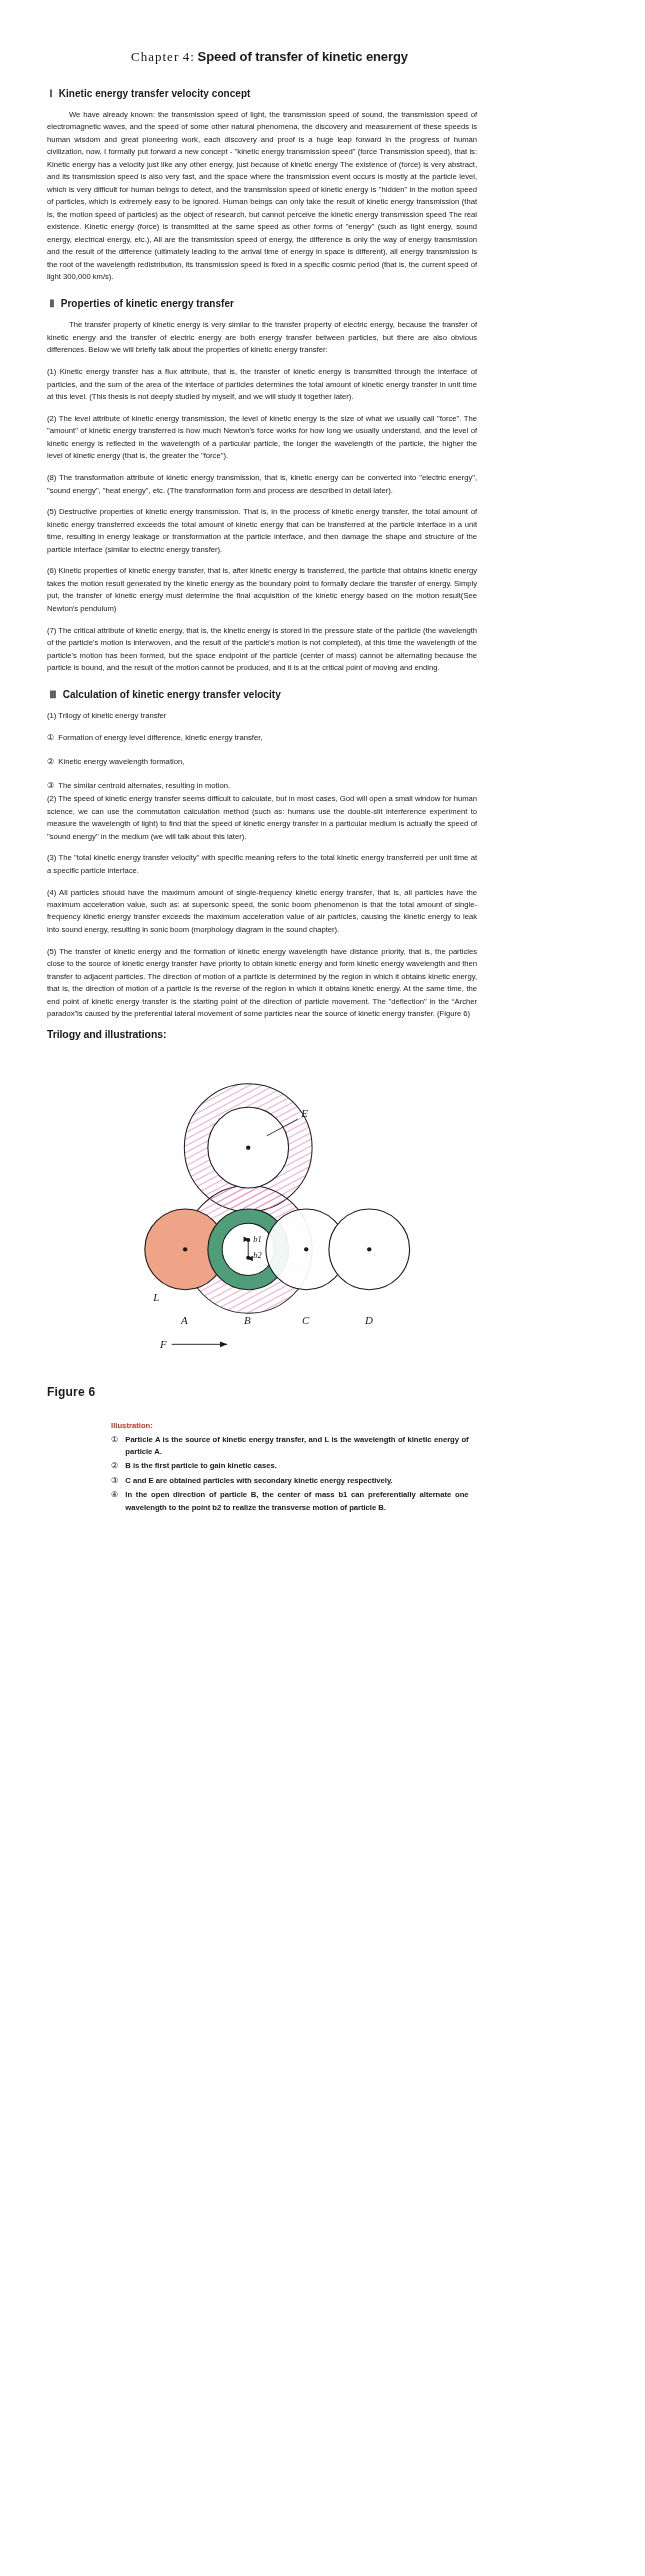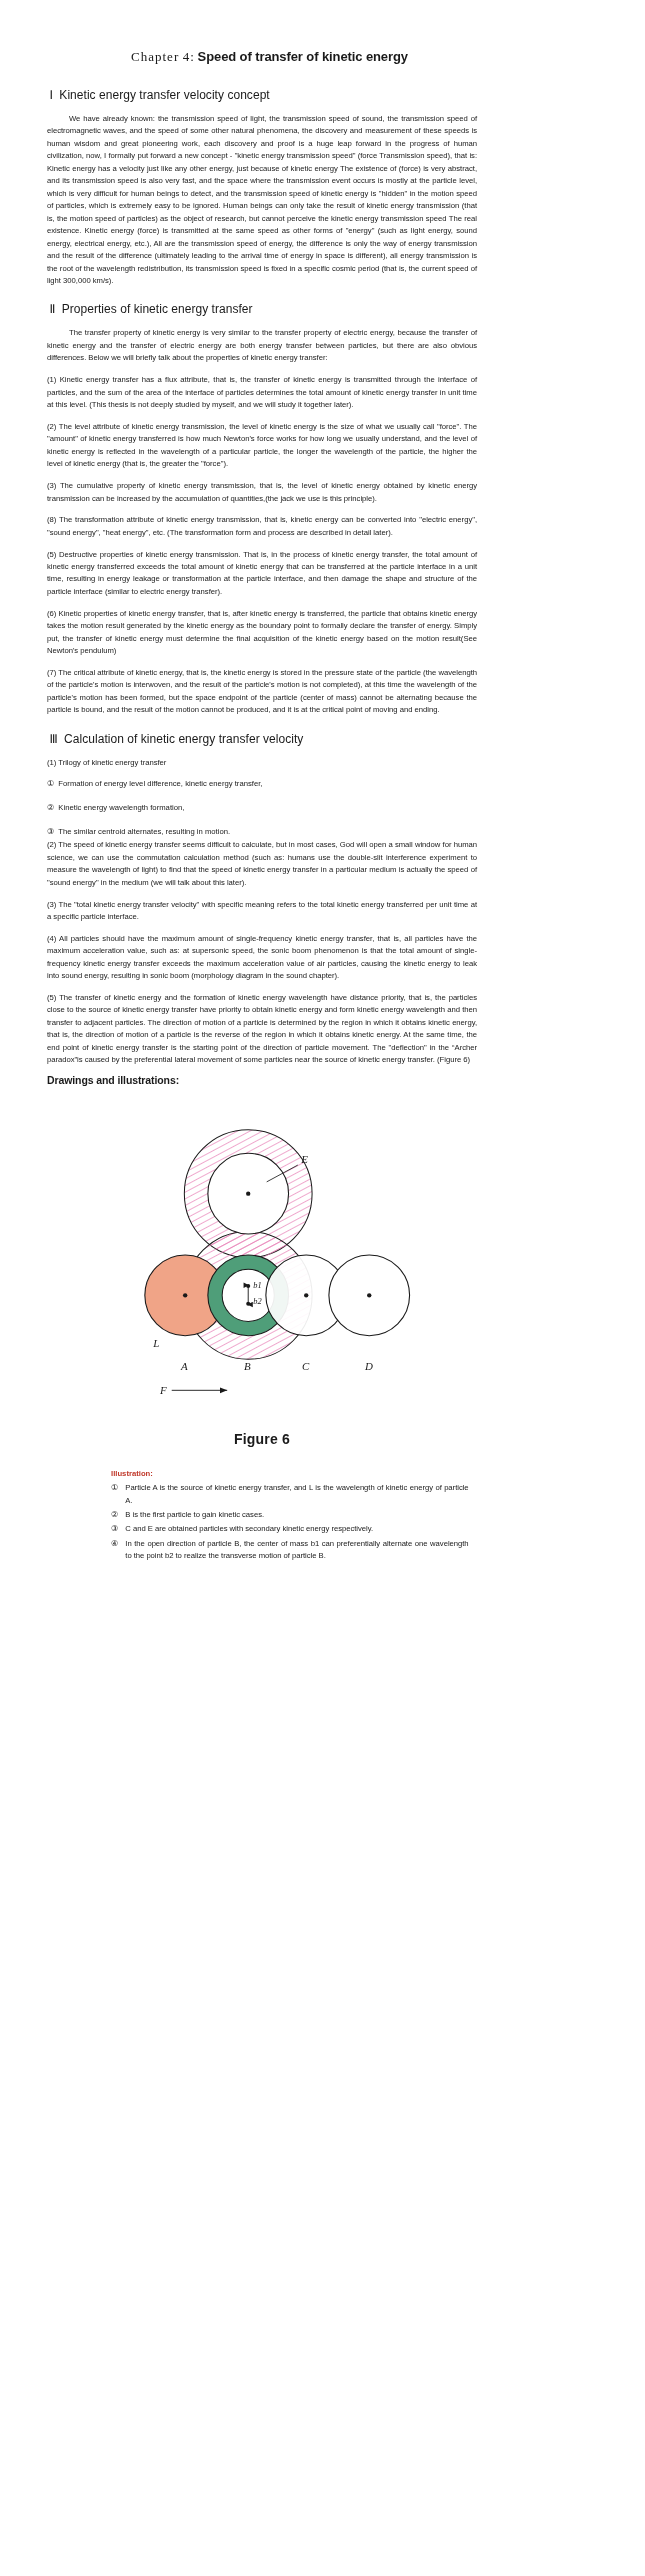--- a/index.html
+++ b/index.html
@@ -32,22 +32,22 @@
   .chapter-title .ch-colon {
     font-family: "Liberation Serif", serif;
     font-weight: 400;
   }
   .chapter-title .ch-name {
     font-weight: bold;
     font-size: 13px;
     letter-spacing: -0.1px;
   }
   .sec-head {
-    font-weight: normal;
-    font-size: 12px;
+    font-weight: bold;
+    font-size: 10px;
     margin: 15px 0 10px 0;
     padding-left: 2.5px;
     letter-spacing: 0.04px;
   }
   .sec-head .rn {
     font-family: "Liberation Serif", serif;
     letter-spacing: 0.4px;
     margin-right: 5.9px;
   }
   p.body {
@@ -72,23 +72,23 @@
     margin: 1.7px 0 5px 0;
     letter-spacing: -0.1px;
   }
   
   .figure-wrap {
     margin: 5px 0 0 0;
     display: flex;
     justify-content: center;
   }
   .fig-caption {
-    text-align: center;
-    font-weight: bold;
-    font-size: 14px;
+    text-align: left;
+    font-weight: bold;
+    font-size: 12px;
     margin: 11.8px 0 22px 0;
     letter-spacing: 0.2px;
   }
   
   .illus-block {
     padding-left: 64px;
     padding-right: 8.4px;
   }
   .illus-title {
     font-weight: bold;
@@ -104,21 +104,21 @@
   .illus-num {
     flex: 0 0 auto;
     width: 14.3px;
     font-size: 8px;
     line-height: 1.6;
     text-align: left;
   }
   .illus-text {
     flex: 1 1 auto;
     font-size: 7.7px;
-    font-weight: normal;
+    font-weight: bold;
     line-height: 1.6;
     text-align: justify;
     letter-spacing: -0.04px;
   }
 </style>
 </head>
 <body>
 
 <div class="page">
 
@@ -132,21 +132,20 @@
     <span class="rn">Ⅰ</span><span>Kinetic energy transfer velocity concept</span>
   </div>
   <p class="body indent">We have already known: the transmission speed of light, the transmission speed of sound, the transmission speed of electromagnetic waves, and the speed of some other natural phenomena, the discovery and measurement of these speeds is human wisdom and great pioneering work, each discovery and proof is a huge leap forward in the progress of human civilization, now, I formally put forward a new concept - "kinetic energy transmission speed" (force Transmission speed), that is: Kinetic energy has a velocity just like any other energy, just because of kinetic energy The existence of (force) is very abstract, and its transmission speed is also very fast, and the space where the transmission event occurs is mostly at the particle level, which is very difficult for human beings to detect, and the transmission speed of kinetic energy is "hidden" in the motion speed of particles, which is extremely easy to be ignored. Human beings can only take the result of kinetic energy transmission (that is, the motion speed of particles) as the object of research, but cannot perceive the kinetic energy transmission speed The real existence. Kinetic energy (force) is transmitted at the same speed as other forms of "energy" (such as light energy, sound energy, electrical energy, etc.), All are the transmission speed of energy, the difference is only the way of energy transmission and the result of the difference (ultimately leading to the arrival time of energy in space is different), all energy transmission is the root of the wavelength redistribution, its transmission speed is fixed in a specific cosmic period (that is, the current speed of light 300,000 km/s).</p>
 
   <div class="sec-head">
     <span class="rn">Ⅱ</span><span>Properties of kinetic energy transfer</span>
   </div>
   <p class="body indent">The transfer property of kinetic energy is very similar to the transfer property of electric energy, because the transfer of kinetic energy and the transfer of electric energy are both energy transfer between particles, but there are also obvious differences. Below we will briefly talk about the properties of kinetic energy transfer:</p>
   <p class="body">(1) Kinetic energy transfer has a flux attribute, that is, the transfer of kinetic energy is transmitted through the interface of particles, and the sum of the area of the interface of particles determines the total amount of kinetic energy transfer in unit time at this level. (This thesis is not deeply studied by myself, and we will study it together later).</p>
   <p class="body">(2) The level attribute of kinetic energy transmission, the level of kinetic energy is the size of what we usually call "force". The "amount" of kinetic energy transferred is how much Newton's force works for how long we usually understand, and the level of kinetic energy is reflected in the wavelength of a particular particle, the longer the wavelength of the particle, the higher the level of kinetic energy (that is, the greater the "force").</p>
-  <p class="body">(3) The cumulative property of kinetic energy transmission, that is, the level of kinetic energy obtained by kinetic energy transmission can be increased by the accumulation of quantities,(the jack we use is this principle).</p>
   <p class="body">(8) The transformation attribute of kinetic energy transmission, that is, kinetic energy can be converted into "electric energy", "sound energy", "heat energy", etc. (The transformation form and process are described in detail later).</p>
   <p class="body">(5) Destructive properties of kinetic energy transmission. That is, in the process of kinetic energy transfer, the total amount of kinetic energy transferred exceeds the total amount of kinetic energy that can be transferred at the particle interface in a unit time, resulting in energy leakage or transformation at the particle interface, and then damage the shape and structure of the particle interface (similar to electric energy transfer).</p>
   <p class="body">(6) Kinetic properties of kinetic energy transfer, that is, after kinetic energy is transferred, the particle that obtains kinetic energy takes the motion result generated by the kinetic energy as the boundary point to formally declare the transfer of energy. Simply put, the transfer of kinetic energy must determine the final acquisition of the kinetic energy based on the motion result(See Newton's pendulum)</p>
   <p class="body">(7) The critical attribute of kinetic energy, that is, the kinetic energy is stored in the pressure state of the particle (the wavelength of the particle's motion is interwoven, and the result of the particle's motion is not completed), at this time the wavelength of the particle's motion has been formed, but the space endpoint of the particle (center of mass) cannot be alternating because the particle is bound, and the result of the motion cannot be produced, and it is at the critical point of moving and ending.</p>
 
   <div class="sec-head">
     <span class="rn">Ⅲ</span><span>Calculation of kinetic energy transfer velocity</span>
   </div>
   <p class="body">(1) Trilogy of kinetic energy transfer</p>
 
@@ -158,21 +157,21 @@
   </div>
   <div class="circ-item" style="margin-bottom:0">
     <span class="cn">③</span><span>The similar centroid alternates, resulting in motion.</span>
   </div>
 
   <p class="body">(2) The speed of kinetic energy transfer seems difficult to calculate, but in most cases, God will open a small window for human science, we can use the commutation calculation method (such as: humans use the double-slit interference experiment to measure the wavelength of light) to find that the speed of kinetic energy transfer in a particular medium is actually the speed of "sound energy" in the medium (we will talk about this later).</p>
   <p class="body">(3) The "total kinetic energy transfer velocity" with specific meaning refers to the total kinetic energy transferred per unit time at a specific particle interface.</p>
   <p class="body">(4) All particles should have the maximum amount of single-frequency kinetic energy transfer, that is, all particles have the maximum acceleration value, such as: at supersonic speed, the sonic boom phenomenon is that the total amount of single-frequency kinetic energy transfer exceeds the maximum acceleration value of air particles, causing the kinetic energy to leak into sound energy, resulting in sonic boom (morphology diagram in the sound chapter).</p>
   <p class="body tight">(5) The transfer of kinetic energy and the formation of kinetic energy wavelength have distance priority, that is, the particles close to the source of kinetic energy transfer have priority to obtain kinetic energy and form kinetic energy wavelength and then transfer to adjacent particles. The direction of motion of a particle is determined by the region in which it obtains kinetic energy, that is, the direction of motion of a particle is the reverse of the region in which it obtains kinetic energy. At the same time, the end point of kinetic energy transfer is the starting point of the direction of particle movement. The "deflection" in the “Archer paradox”is caused by the preferential lateral movement of some particles near the source of kinetic energy transfer. (Figure 6)</p>
 
-  <div class="dai-head">Drawings and illustrations:</div>
+  <div class="dai-head">Trilogy and illustrations:</div>
 
   <div class="figure-wrap">
     <svg width="353" height="328" viewBox="0 0 420 390">
       <defs>
         <pattern id="hatchPink" patternUnits="userSpaceOnUse" width="7" height="7" patternTransform="rotate(62)">
           <line x1="0" y1="0" x2="0" y2="7" stroke="#e87fb5" stroke-width="1.6"></line>
         </pattern>
         <pattern id="hatchPink2" patternUnits="userSpaceOnUse" width="7" height="7" patternTransform="rotate(62)">
           <line x1="0" y1="0" x2="0" y2="7" stroke="#e87fb5" stroke-width="1.6"></line>
         </pattern>

